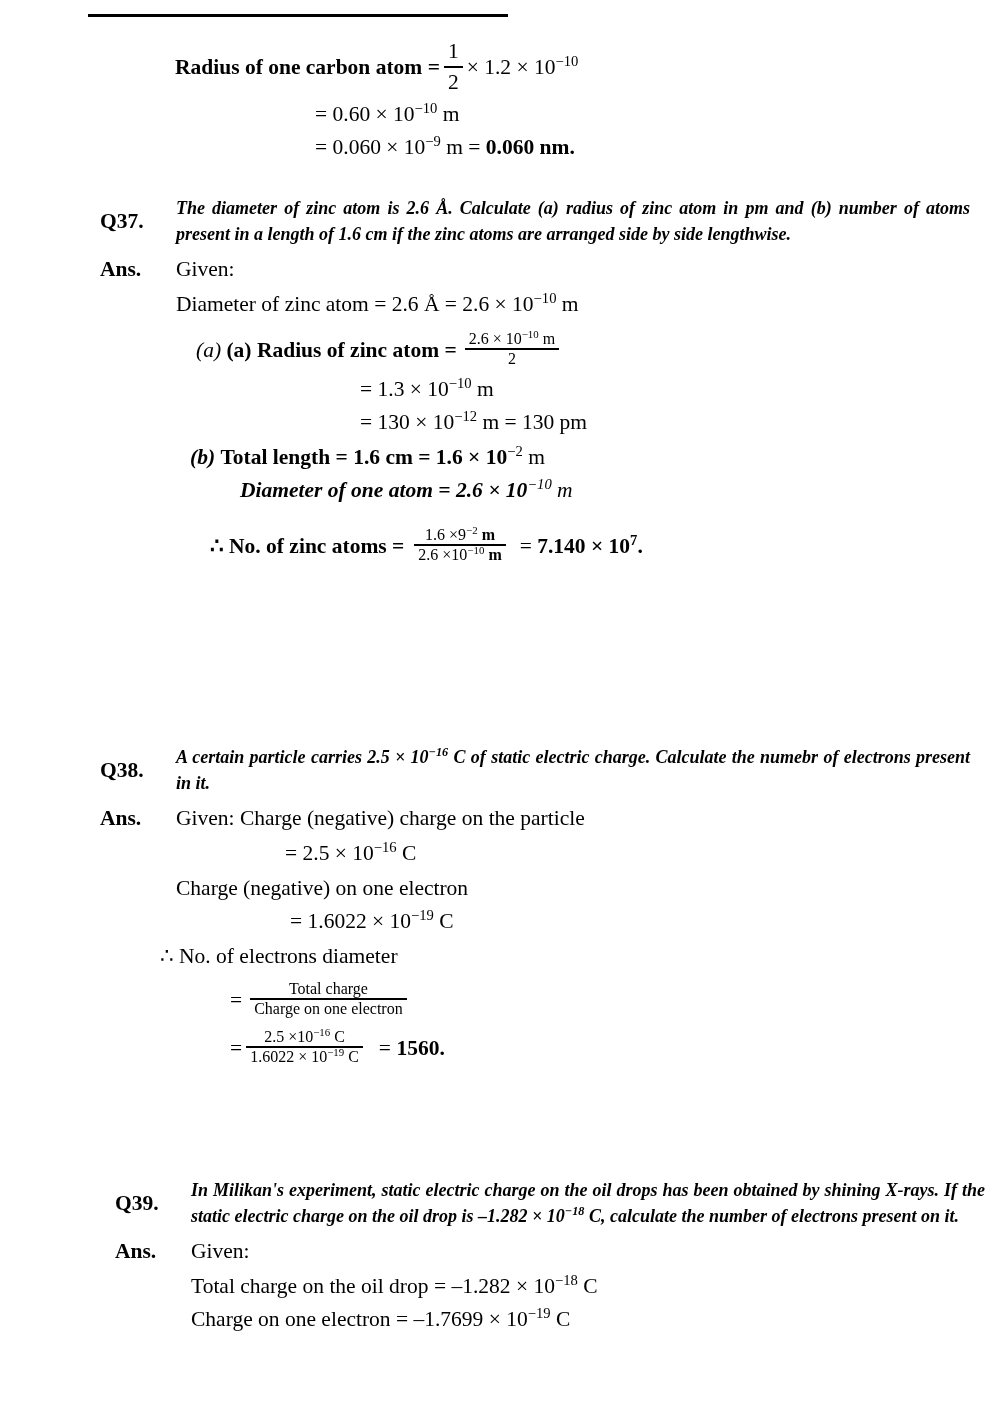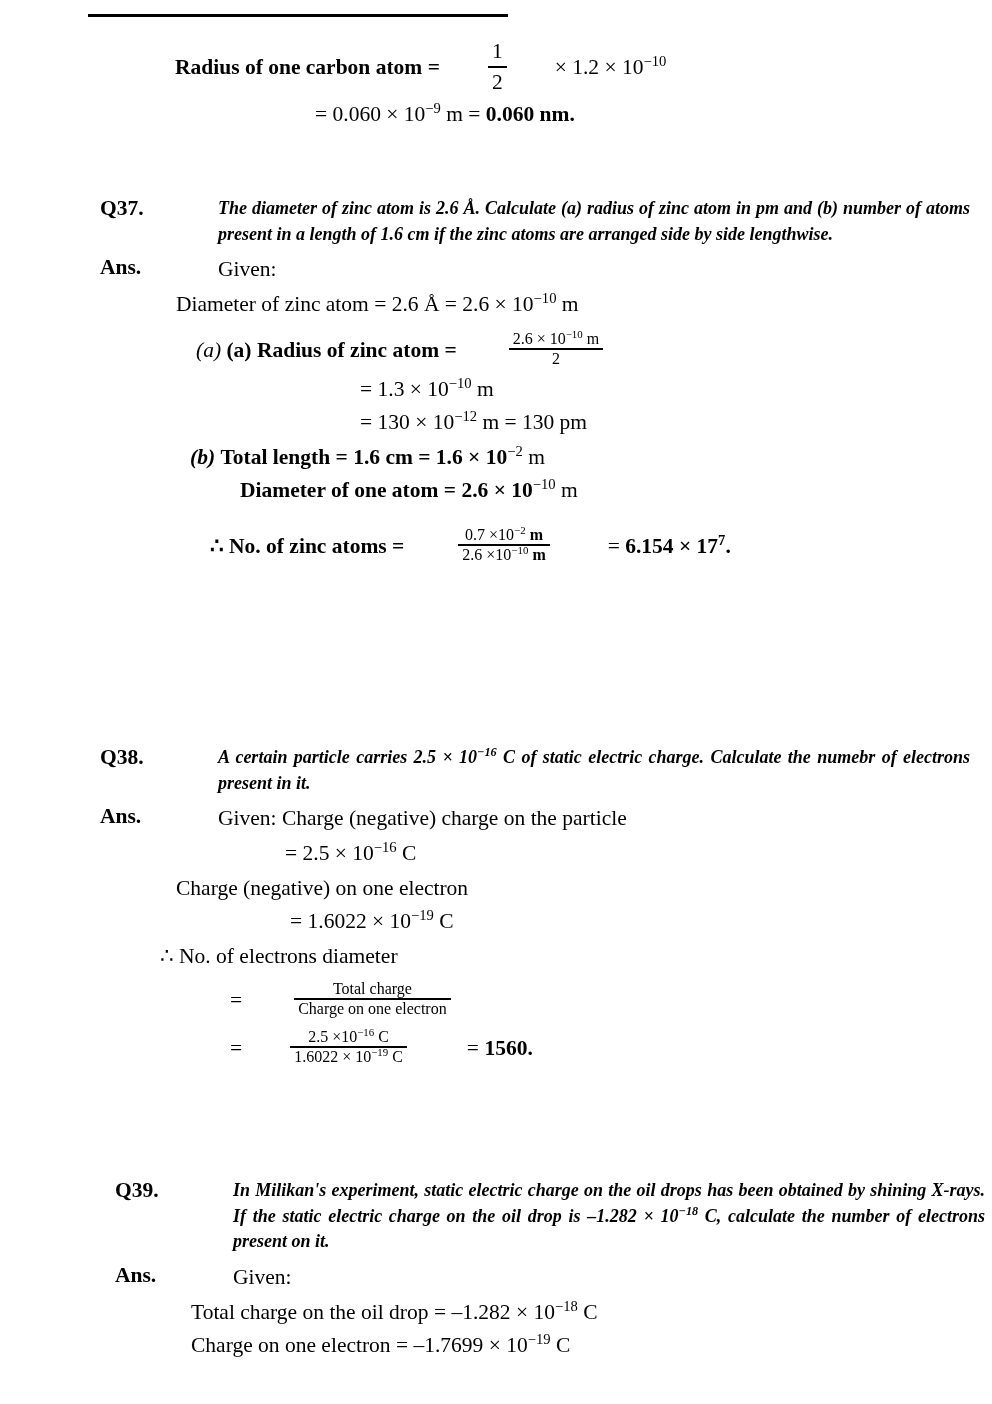--- a/index.html
+++ b/index.html
@@ -25,62 +25,66 @@
     background:#000;
   }
   .block { position:absolute; }
   .it  { font-style:italic; }
   .bold{ font-weight:bold; }
   .t   { font-size:21.5px; line-height:1.35; }
   .qlabel {
     font-weight:bold;
     font-size:21.5px;
   }
-  .row { display:flex; align-items:flex-start;gap:42px; }
+  .row { display:flex; align-items:center; }
   .qtext {
     font-style:italic;
     font-weight:bold;
     font-size:18px;
     line-height:1.42;
     text-align:justify;
   }
   sup { font-size:0.68em; vertical-align:super; line-height:0; }
   
   .frac {
     display:inline-block;
     vertical-align:middle;
     text-align:center;
     margin:0 4px;
     position:relative;
     top:-1px;
   }
   .frac .num { display:block; padding:0 4px; }
   .frac .den { display:block; padding:0 4px; border-top:2px solid #000; }
   .nowrap { white-space:nowrap; }
-  .mid { display:flex; align-items:center;gap:44px; }
+  .mid { display:flex; align-items:center; }
 </style>
 </head>
 <body>
 
 <div class="page">
 
   <div class="topline"></div>
 
   <div class="block" style="left:175px; top:40px; width:800px;">
     <div class="t mid" style="height:56px;">
       <span class="bold">Radius of one carbon atom =</span>
       <span class="frac">
         <span class="num">1</span>
         <span class="den">2</span>
       </span>
       <span class="nowrap">
         <span>× 1.2 × 10</span><sup>−10</sup>
       </span>
     </div>
     <div class="t" style="padding-left:140px; margin-top:4px;">
+      <span>= 0.60 × 10</span><sup>−10</sup>
+      <span>m</span>
+    </div>
+    <div class="t" style="padding-left:140px; margin-top:4px;">
       <span>= 0.060 × 10</span><sup>−9</sup>
       <span>m =</span>
       <span class="bold">0.060 nm.</span>
     </div>
   </div>
 
   <div class="block" style="left:100px; top:196px; width:870px;">
     <div class="row">
       <div class="qlabel" style="width:76px; flex:0 0 76px;">Q37.</div>
       <div class="qtext" style="flex:1;">The diameter of zinc atom is 2.6 Å. Calculate (a) radius of zinc atom in pm and (b) number of atoms present in a length of 1.6 cm if the zinc atoms are arranged side by side lengthwise.</div>
@@ -111,40 +115,40 @@
     <div class="t" style="padding-left:260px; margin-top:4px;">
       <span>= 130 × 10</span><sup>−12</sup>
       <span>m = 130 pm</span>
     </div>
 
     <div class="t" style="padding-left:90px; margin-top:6px;">
       <span class="it bold">(b)</span>
       <span class="bold">Total length = 1.6 cm = 1.6 × 10</span><sup>−2</sup>
       <span>m</span>
     </div>
-    <div class="t" style="padding-left:140px; margin-top:4px;">
+    <div class="t" style="padding-left:140px; margin-top:4px;font-style:italic;">
       <span class="bold">Diameter of one atom = 2.6 × 10</span><sup>−10</sup>
       <span>m</span>
     </div>
 
     <div class="mid" style="padding-left:110px; margin-top:22px;">
       <span class="t bold">∴ No. of zinc atoms =</span>
       <span class="frac" style="margin-left:10px;">
         <span class="num">
-          <span>0.7 ×10</span><sup>−2</sup>
+          <span>1.6 ×9</span><sup>−2</sup>
           <span class="bold">m</span>
         </span>
         <span class="den">
           <span>2.6 ×10</span><sup>−10</sup>
           <span class="bold">m</span>
         </span>
       </span>
       <span class="t" style="margin-left:10px;">
         <span>=</span>
-        <span class="bold">6.154 × 17</span><sup class="bold">7</sup><span class="bold">.</span>
+        <span class="bold">7.140 × 10</span><sup class="bold">7</sup><span class="bold">.</span>
       </span>
     </div>
   </div>
 
   <div class="block" style="left:100px; top:745px; width:870px;">
     <div class="row">
       <div class="qlabel" style="width:76px; flex:0 0 76px;">Q38.</div>
       <div class="qtext" style="flex:1;">
         <span>A certain particle carries 2.5 × 10</span><sup>−16</sup>
         <span>C of static electric charge. Calculate the numebr of electrons present in it.</span>

